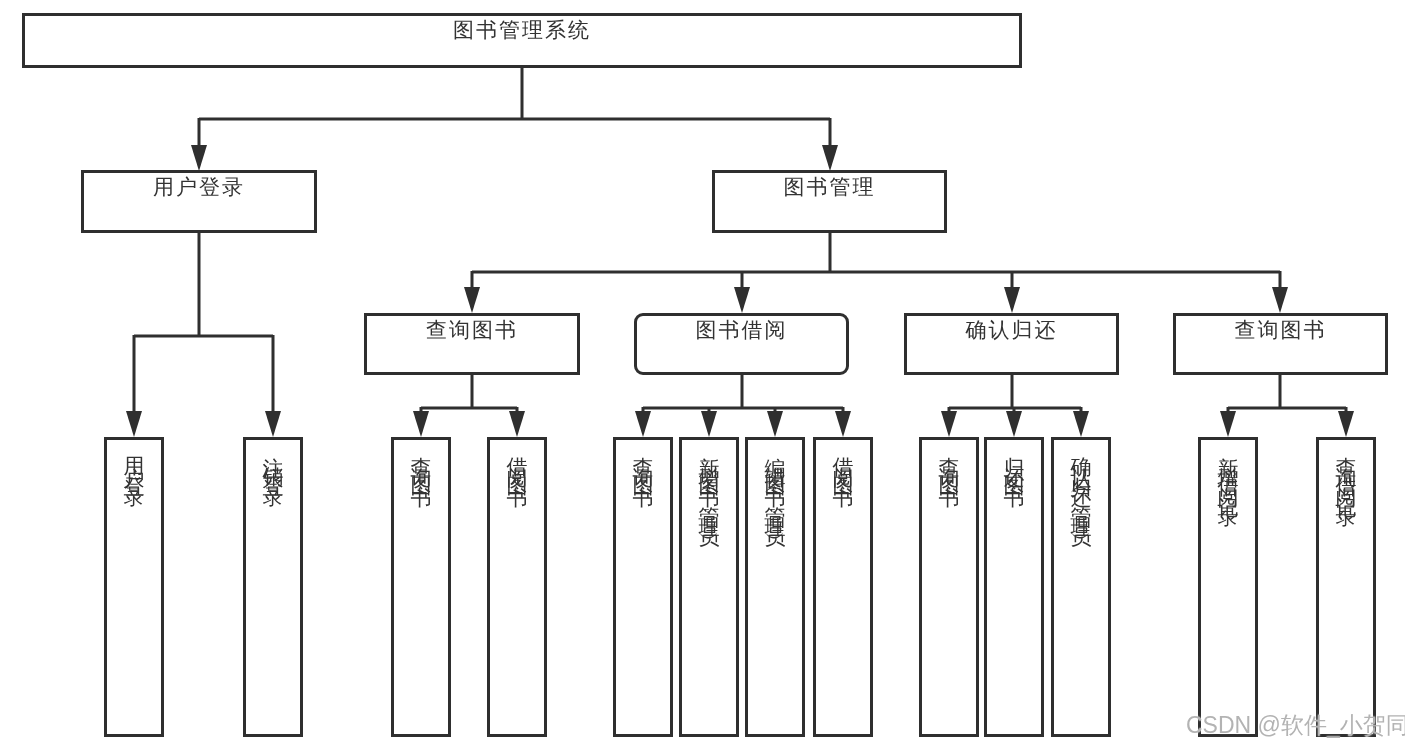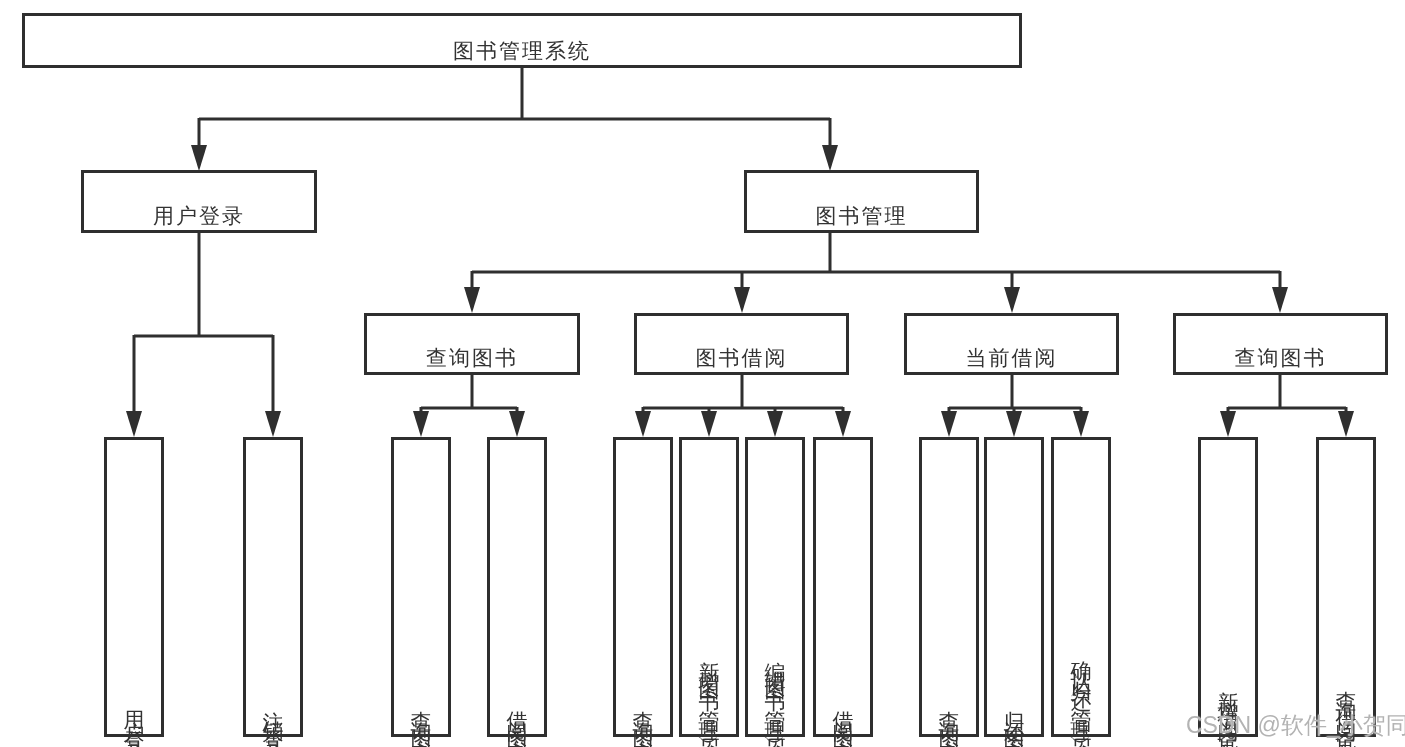--- a/index.html
+++ b/index.html
@@ -14,33 +14,33 @@
     position: absolute; left: 0; top: 0;
     width: 1405px; height: 747px;
     z-index: 1;
   }
   .node {
     position: absolute;
     box-sizing: border-box;
     border: 3px solid #2f2f2f;
     background: #ffffff;
     display: flex;
-    align-items: flex-end;
+    align-items: flex-start;
     justify-content: center;
     color: #333333;
     font-size: 21px;
     letter-spacing: 2px;
     z-index: 2;
   }
   .node.root   { left: 22px;  top: 13px;  width: 1000px; height: 55px; }
   .node.l2a    { left: 81px;  top: 170px; width: 236px;  height: 63px; }
-  .node.l2b    { left: 712px; top: 170px; width: 235px;  height: 63px; margin-left: 32px; }
+  .node.l2b    { left: 712px; top: 170px; width: 235px;  height: 63px; }
   .node.l3     { top: 313px; height: 62px; }
   .node.l3a    { left: 364px;  width: 216px; }
-  .node.l3b    { left: 634px;  width: 215px; }
+  .node.l3b    { left: 634px;  width: 215px; border-radius: 9px; }
   .node.l3c    { left: 904px;  width: 215px; }
   .node.l3d    { left: 1173px; width: 215px; }
   .node.leaf   { top: 437px; height: 300px; width: 60px; }
   .leaf .vtext {
     writing-mode: vertical-rl;
     text-orientation: mixed;
     white-space: nowrap;
     font-size: 21px;
     letter-spacing: 10px;
     color: #333333;
@@ -133,21 +133,21 @@
   <span>图书管理</span>
 </div>
 
 <div class="node l3 l3a">
   <span>查询图书</span>
 </div>
 <div class="node l3 l3b">
   <span>图书借阅</span>
 </div>
 <div class="node l3 l3c">
-  <span>当前借阅</span>
+  <span>确认归还</span>
 </div>
 <div class="node l3 l3d">
   <span>查询图书</span>
 </div>
 
 <div class="node leaf" style="left:104px">
   <span class="vtext">用户登录</span>
 </div>
 <div class="node leaf" style="left:243px">
   <span class="vtext">注销登录</span>

